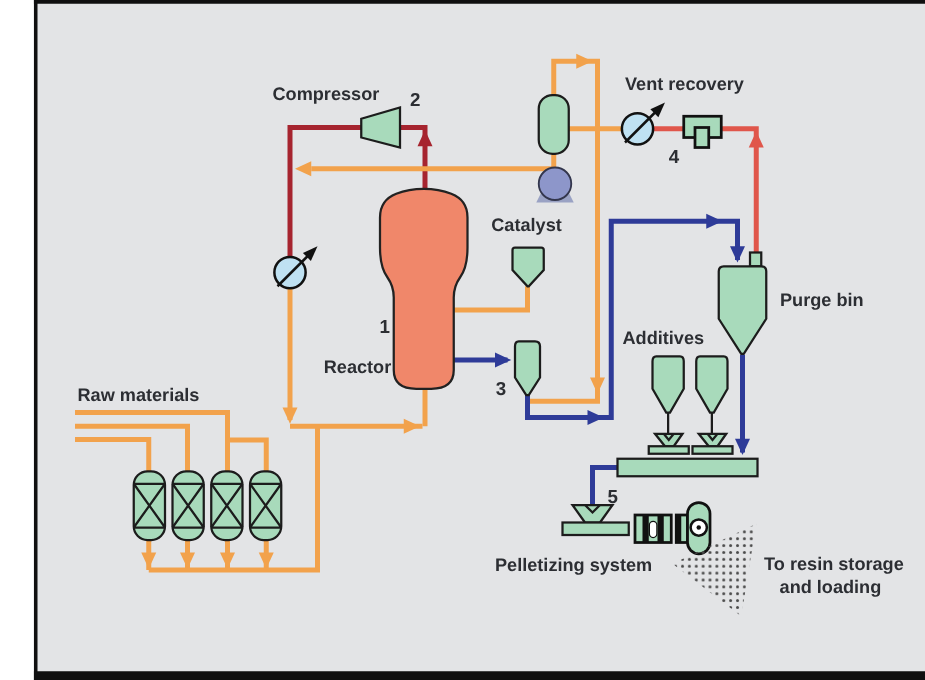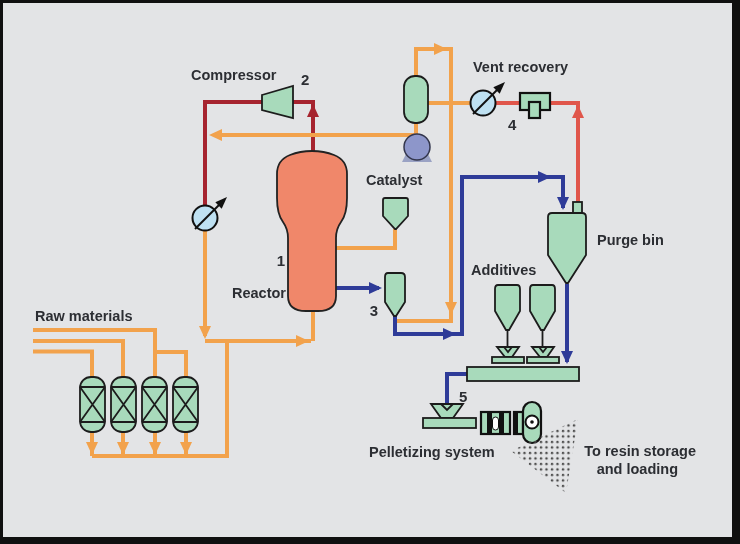--- a/index.html
+++ b/index.html
@@ -1,16 +1,16 @@
 <!DOCTYPE html>
 <html style="--orange: #f2a24c; --dark_red: #a6242f; --light_red: #e0564b; --blue: #2e3b98; --mint: #a8dabb; --salmon: #f0876a; --cooler_blue: #bfe1f2; --pump_blue: #8d96ca; --background: #e3e4e6; --text: #2c2e33;"><head>
 <meta charset="utf-8">
 <style>
   html,body{margin:0;padding:0;background:#ffffff;}
-  .stage{width:645px;height:544px;position:relative;}
+  .stage{width:645px;height:544px;position:relative;padding-left:27px;}
   svg{display:block;}
   text{font-family:"Liberation Sans","DejaVu Sans",sans-serif;
        font-weight:bold;fill:var(--text,#2c2e33);}
   .lbl{font-size:14.5px;}
   .num{font-size:15px;}
   .pipe{fill:none;stroke-width:4;stroke-linejoin:miter;}
   .pipe-orange{stroke:var(--orange,#f2a24c);}
   .pipe-darkred{stroke:var(--dark_red,#a6242f);}
   .pipe-lightred{stroke:var(--light_red,#e0564b);}
   .pipe-blue{stroke:var(--blue,#2e3b98);}

